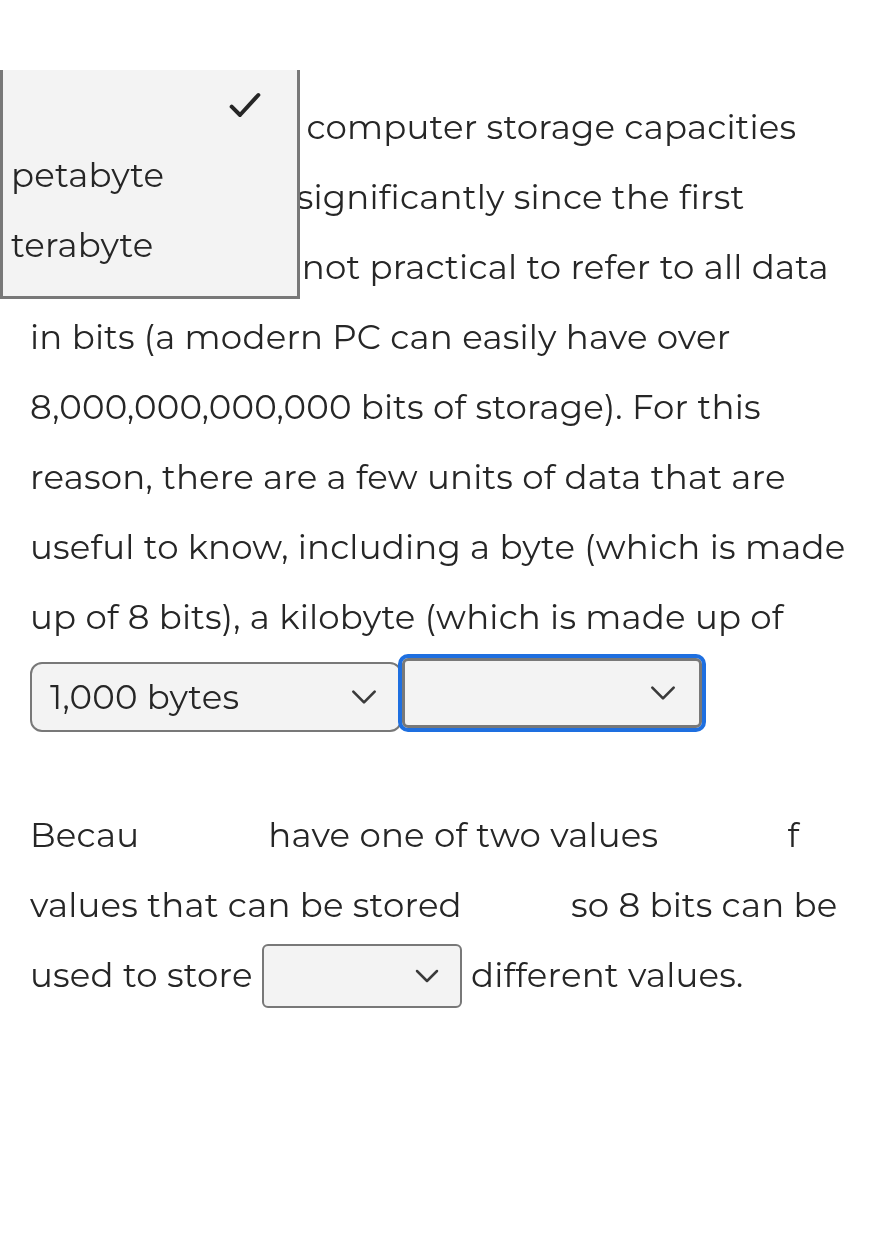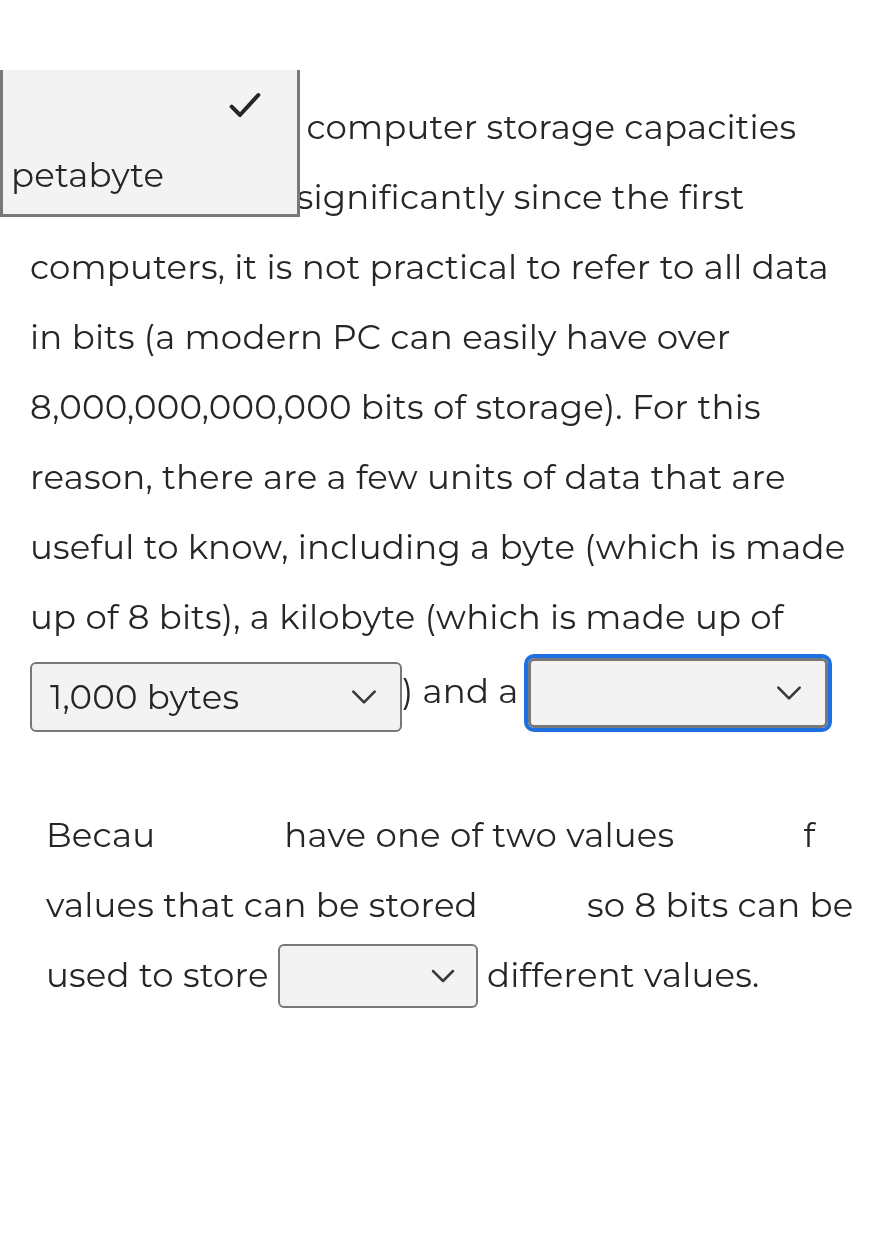--- a/index.html
+++ b/index.html
@@ -22,21 +22,21 @@
     line-height:70px;
     letter-spacing:0.2px;
   }
   .cutline{
     margin-top:-52px;
   }
   .para{
     margin:74px 0 0 0;
   }
   .para2{
-    margin:74px 0 0 16px;
+    margin:74px 0 0 0;
   }
   .select{
     display:inline-flex;
     align-items:center;
     justify-content:space-between;
     background:#f3f3f3;
     border:2px solid #787878;
     border-radius:6px;
     height:70px;
     box-sizing:border-box;
@@ -54,21 +54,21 @@
   .select .chev{
     width:32px;
     height:32px;
     display:inline-block;
   }
   .select .chev svg{
     width:100%;
     height:100%;
     display:block;
   }
-  .sel1{ width:372px; }
+  .sel1{ width:372px;border-radius:12px; }
 
   .focus-wrap{
     display:inline-block;
     position:relative;
     vertical-align:baseline;
     top:6px;
   }
   .sel2{
     width:300px;
     height:70px;
@@ -93,21 +93,21 @@
   .dropdown{
     position:absolute;
     left:0;
     top:70px;
     width:300px;
     background:#f3f3f3;
     border:3px solid #787878;
     border-top:none;
     box-sizing:border-box;
     z-index:2;
-    padding-bottom:4px;
+    padding-bottom:16px;
   }
   .dd-item{
     height:70px;
     display:flex;
     align-items:center;
     padding:0 8px;
     font-size:34px;
     color:#262626;
     position:relative;
   }
@@ -147,37 +147,38 @@
 
   <p class="para">
     <span class="inlineblk">As file sizes and computer storage capacities have increased significantly since the first computers, it is not practical to refer to all data in bits (a modern PC can easily have over 8,000,000,000,000 bits of storage). For this reason, there are a few units of data that are useful to know, including a byte (which is made up of 8 bits), a kilobyte (which is made up of </span>
     <span class="select sel1">
       <span class="sel-text">1,000 bytes</span>
       <span class="chev">
         <svg viewBox="0 0 24 24" fill="none" stroke="#3a3a3a" stroke-width="2" stroke-linecap="round" stroke-linejoin="round">
             <polyline points="4 8 12 16 20 8"></polyline>
           </svg>
       </span>
-    </span><span class="inlineblk">) and a </span><span class="focus-wrap">
+    </span><span class="focus-wrap">
       <span class="sel2">
         <span class="chev">
           <svg viewBox="0 0 24 24" fill="none" stroke="#3a3a3a" stroke-width="2" stroke-linecap="round" stroke-linejoin="round">
               <polyline points="4 8 12 16 20 8"></polyline>
             </svg>
         </span>
       </span>
       </span></p><div class="dropdown">
         <div class="dd-item blank">
           <span>
             <svg viewBox="0 0 24 24" fill="none" stroke="#262626" stroke-width="2.4" stroke-linecap="round" stroke-linejoin="round">
             <polyline points="4 13 9 18 20 6"></polyline>
           </svg>
           </span>
         </div>
         <div class="dd-item">petabyte</div>
+        <div class="dd-item">terabyte</div>
       </div>
   <p></p>
 
   <p class="para2">
     <span class="inlineblk" style="margin-right:120px;">Becau</span>
     <span class="inlineblk">have one of two values</span>
     <span class="inlineblk" style="margin-left:120px;">f values that can be stored</span>
     <span class="inlineblk" style="margin-left:100px;">so 8 bits can be used to store </span>
     <span class="sel3">
       <span class="chev">

